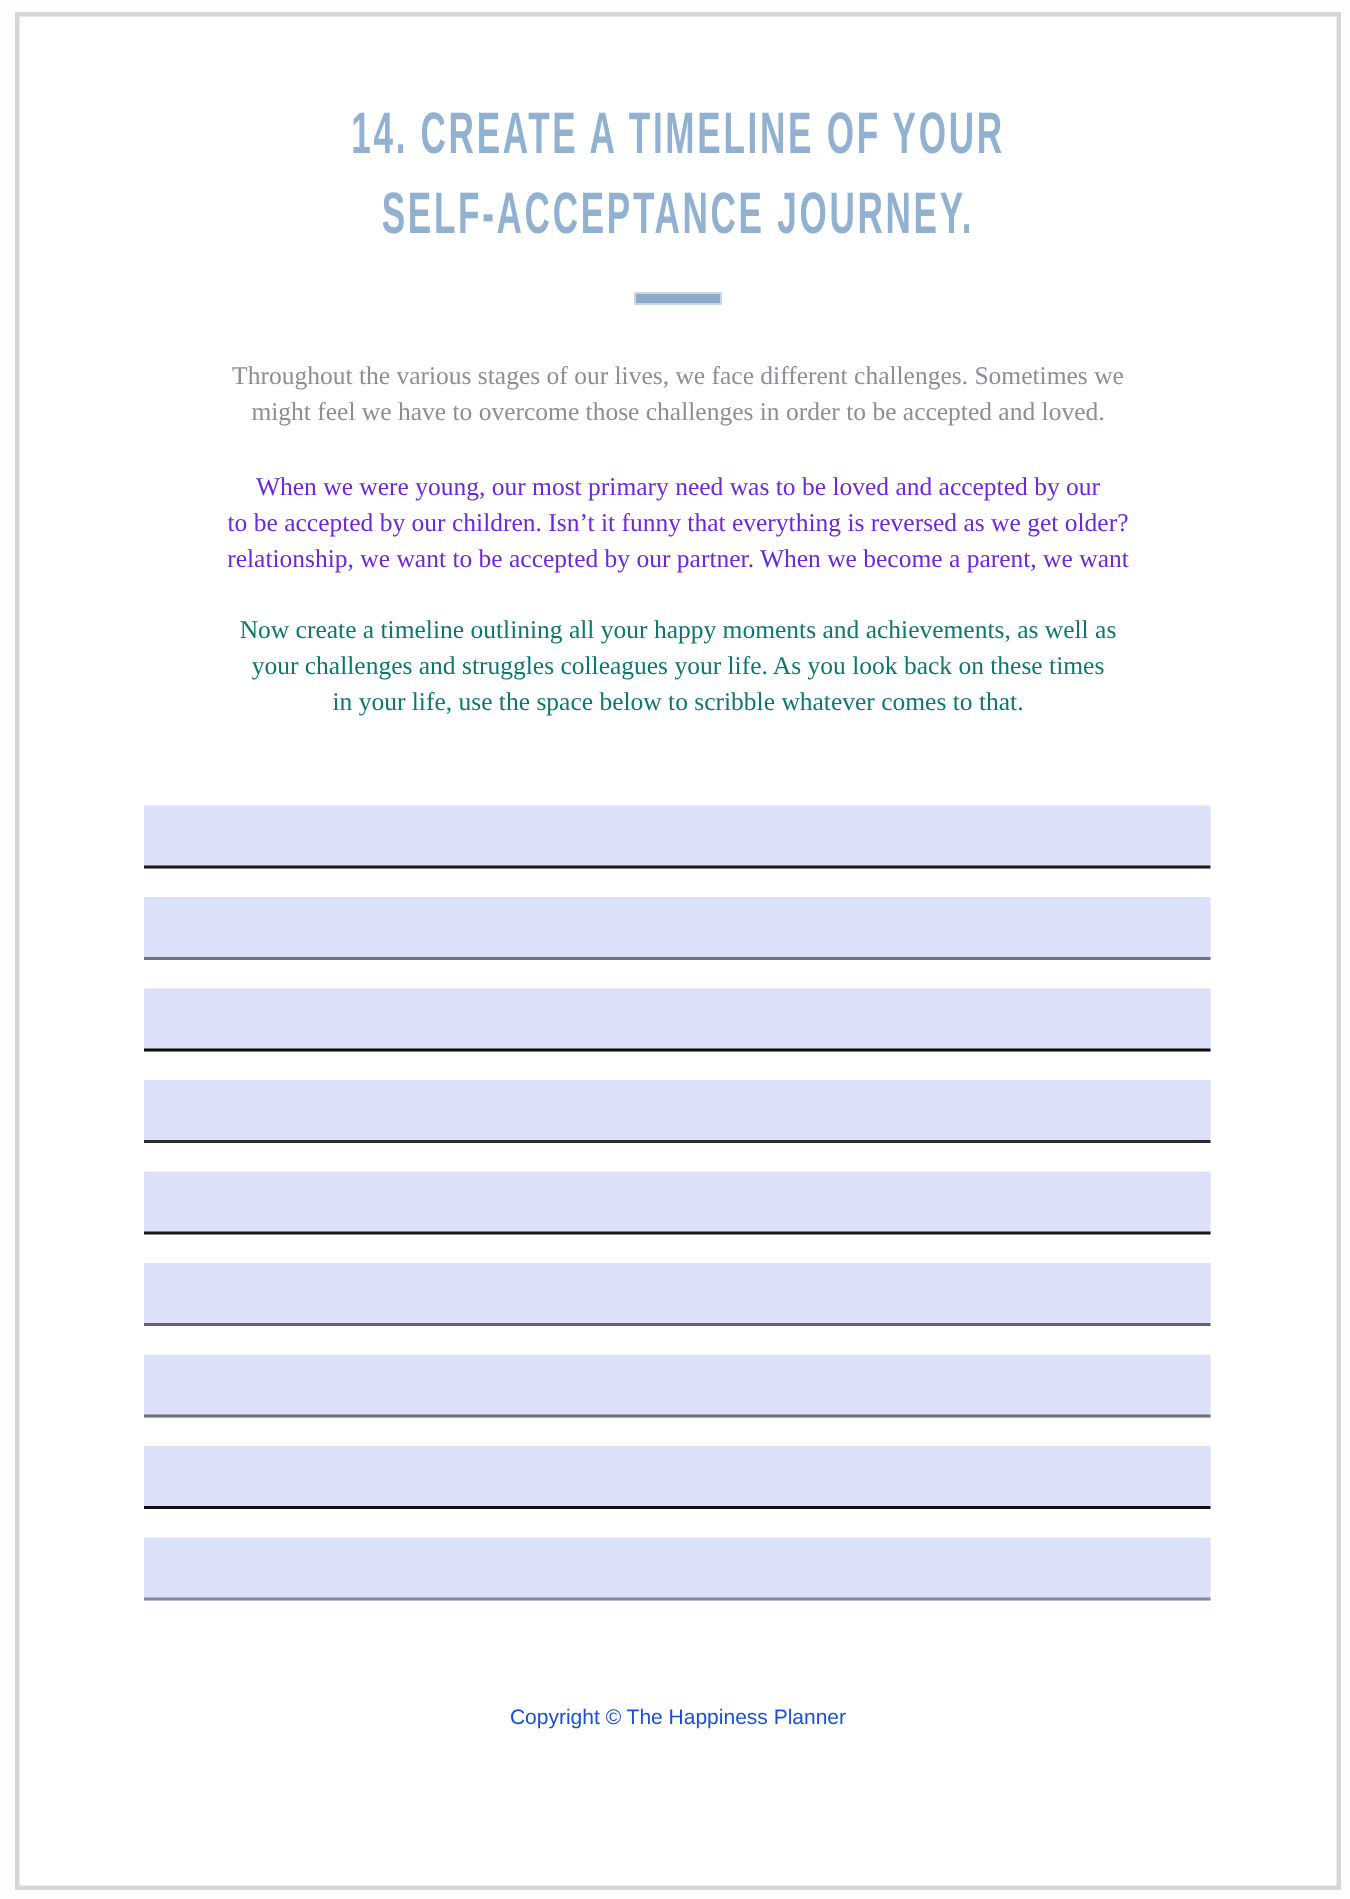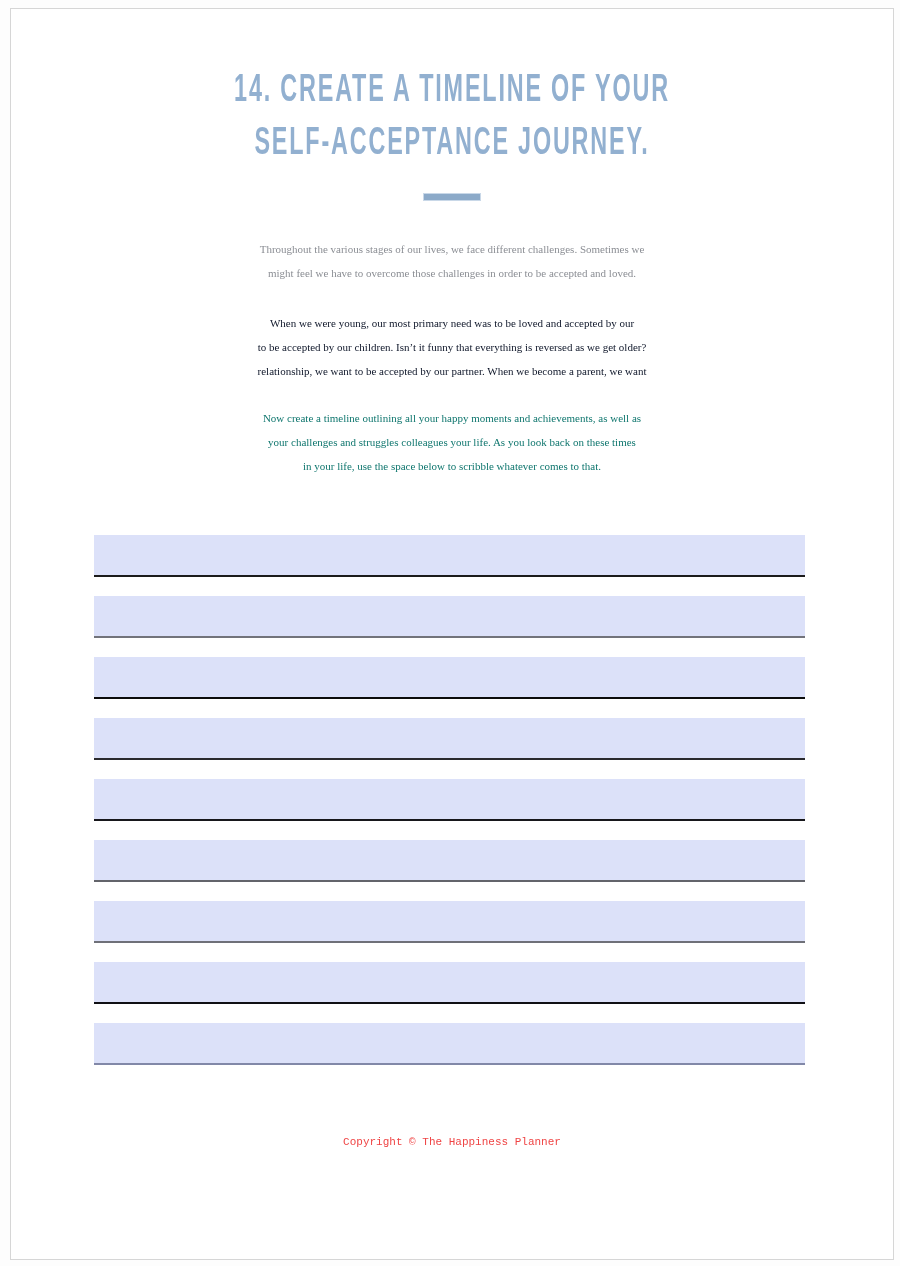--- a/index.html
+++ b/index.html
@@ -11,21 +11,21 @@
     overflow: hidden;
     font-family: "Liberation Serif", serif;
   }
   .page {
     position: absolute;
     left: 10px;
     top: 8px;
     width: 884px;
     height: 1252px;
     background: #ffffff;
-    border: 1px solid #ec4899;
+    border: 3px solid #ec4899;
     box-sizing: border-box;
   }
   .title {
     margin: 0;
     padding-top: 52px;
     text-align: center;
     font-family: "Liberation Sans", sans-serif;
     font-weight: 700;
     font-size: 39px;
     line-height: 53px;
@@ -41,21 +41,21 @@
   .divider {
     width: 56px;
     height: 6px;
     margin: 26px auto 0 auto;
     background: #8caac9;
     border: 1px solid #c9d8e8;
   }
   .para {
     margin: 1px auto;
     text-align: center;
-    font-size: 11px;
+    font-size: 17px;
     line-height: 24px;
   }
   .para .line {
     display: block;
     white-space: nowrap;
   }
   .para.gray { color: #8b8e94; }
   .para.dark { color: #2f3540; }
   .p1 { margin-top: 36px; }
   .p2 { margin-top: 26px; }
@@ -68,44 +68,44 @@
   .write-row {
     height: 40px;
     background: #dce1f9;
     border-bottom: 2px solid #1b1b1b;
     margin-bottom: 19px;
   }
   .write-row:last-child { margin-bottom: 0; }
   .footer {
     margin-top: 70px;
     text-align: center;
-    font-family: Liberation Mono, monospace;
-    font-size: 11px;
+    font-family: Liberation Sans, sans-serif;
+    font-size: 14px;
     line-height: 15px;
-    color: #ef4444;
+    color: #1d4ed8;
   }
 </style>
 </head>
 <body>
 
 <div class="page" style="border-color: rgb(214, 214, 214);">
 
   <h1 class="title" style="color: rgb(146, 176, 208);">
     <span class="title-line">14. CREATE A TIMELINE OF YOUR</span>
     <span class="title-line">SELF-ACCEPTANCE JOURNEY.</span>
   </h1>
 
   <div class="divider" style="background: rgb(140, 170, 201);"></div>
 
   <div class="para gray p1" style="color: rgb(139, 142, 148);">
     <span class="line">Throughout the various stages of our lives, we face different challenges. Sometimes we</span>
     <span class="line">might feel we have to overcome those challenges in order to be accepted and loved.</span>
   </div>
 
-  <div class="para gray p2" style="color: #0f172a;">
+  <div class="para gray p2" style="color: #6d28d9;">
     <span class="line">When we were young, our most primary need was to be loved and accepted by our</span>
     <span class="line">to be accepted by our children. Isn’t it funny that everything is reversed as we get older?</span>
     <span class="line">relationship, we want to be accepted by our partner. When we become a parent, we want</span>
   </div>
 
   <div class="para dark p3" style="color: #0f766e;">
     <span class="line">Now create a timeline outlining all your happy moments and achievements, as well as</span>
     <span class="line">your challenges and struggles colleagues your life. As you look back on these times</span>
     <span class="line">in your life, use the space below to scribble whatever comes to that.</span>
   </div>

